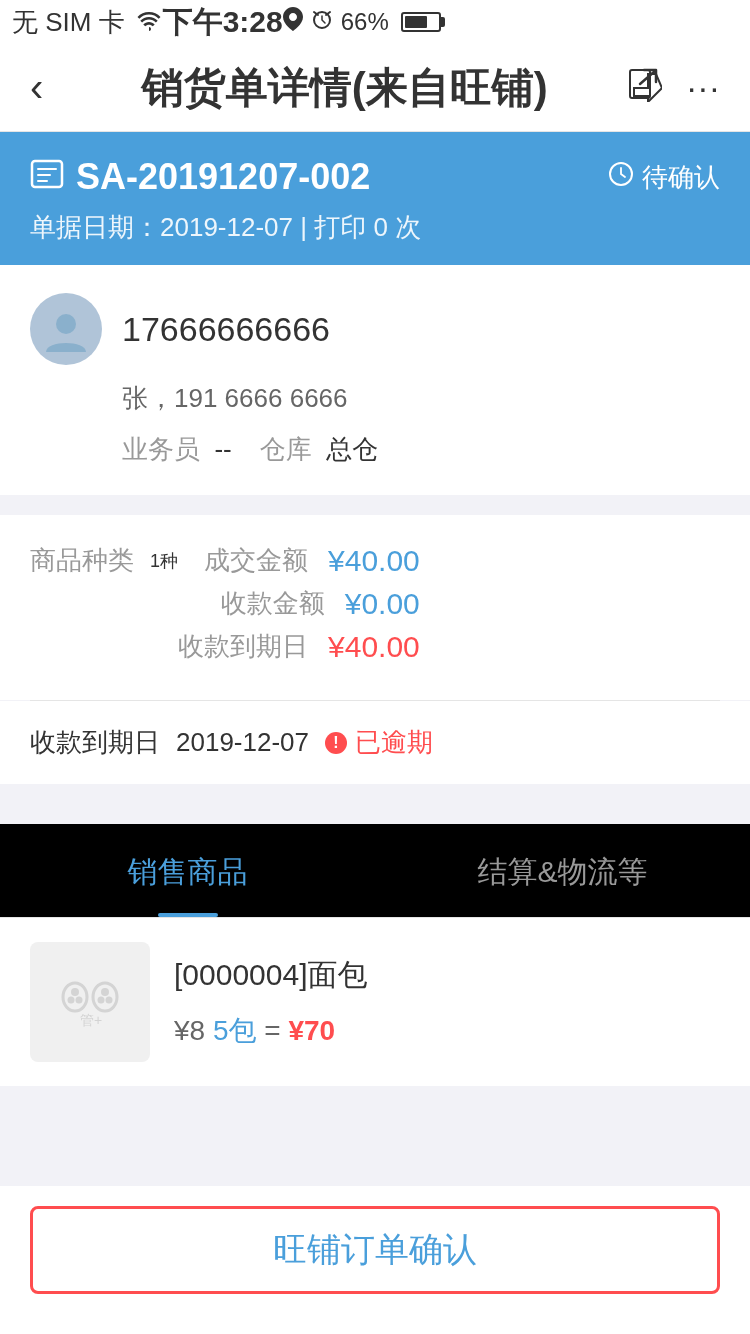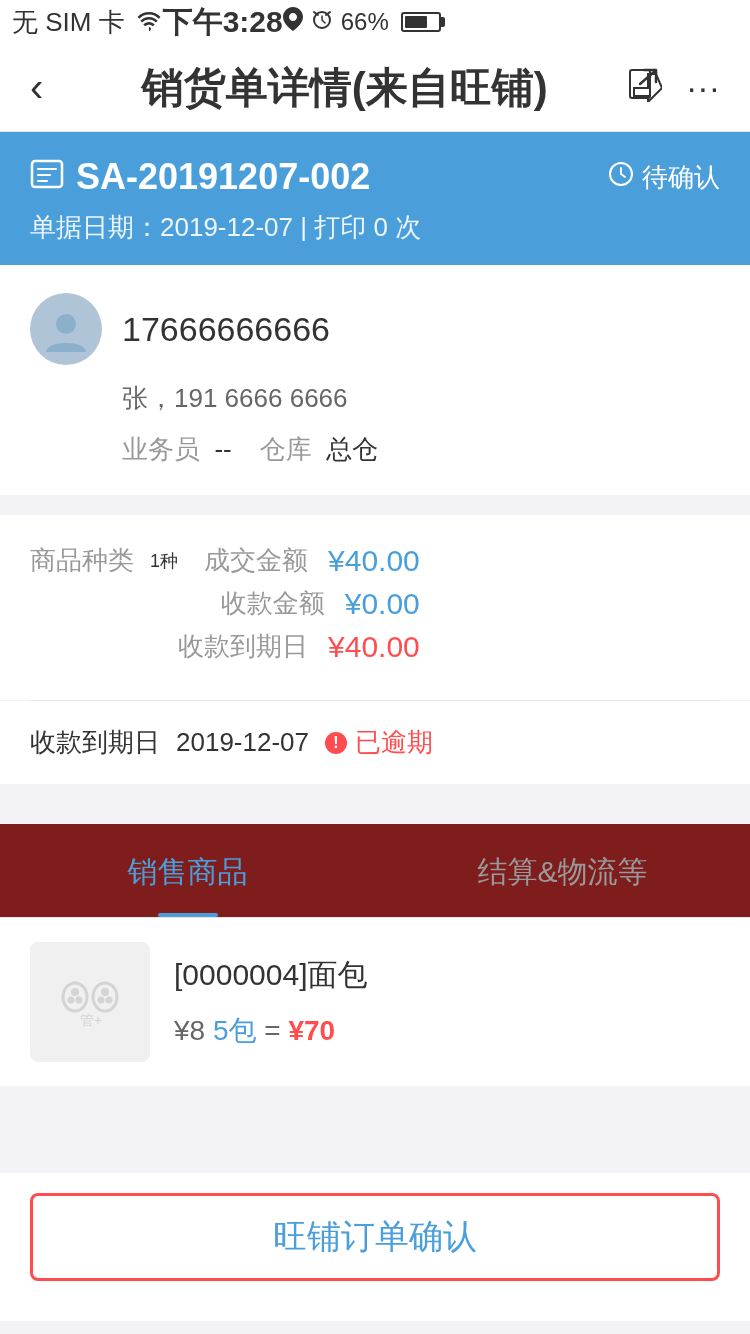--- a/index.html
+++ b/index.html
@@ -230,21 +230,21 @@
       display: flex;
       align-items: center;
       justify-content: center;
       color: #fff;
       font-size: 16px;
       font-weight: 700;
     }
 
     
     .tabs-section {
-      background: #7f1d1d;
+      background: #000000;
       margin-top: 20px;
     }
     .tabs-header {
       display: flex;
       border-bottom: 1px solid #e5e5e5;
     }
     .tab-item {
       flex: 1;
       text-align: center;
       padding: 28px 0 24px;
@@ -310,21 +310,21 @@
 
     
     .empty-area {
       background: #f2f2f7;
       height: 200px;
     }
 
     
     .bottom-btn-area {
       position: fixed;
-      bottom: 13px;
+      bottom: 0;
       left: 0;
       width: 750px;
       background: #fff;
       padding: 20px 30px 40px;
       border-top: none;
     }
     .confirm-btn {
       width: 100%;
       height: 88px;
       border: 3px solid #ff4d4f;

